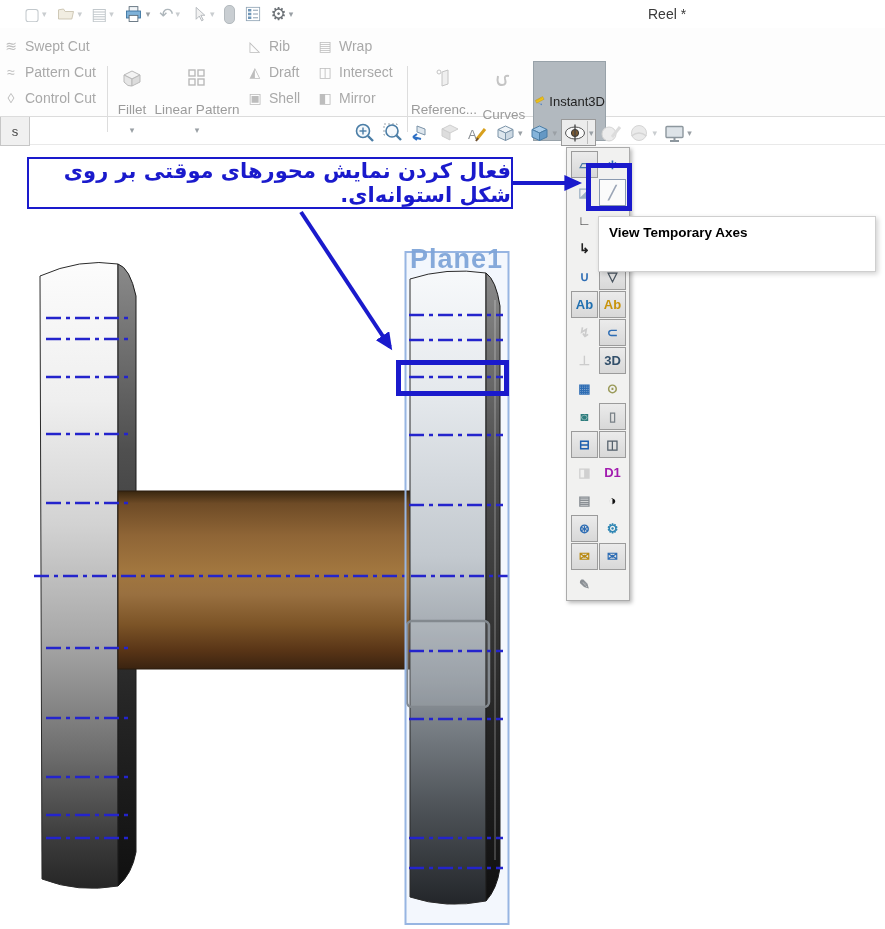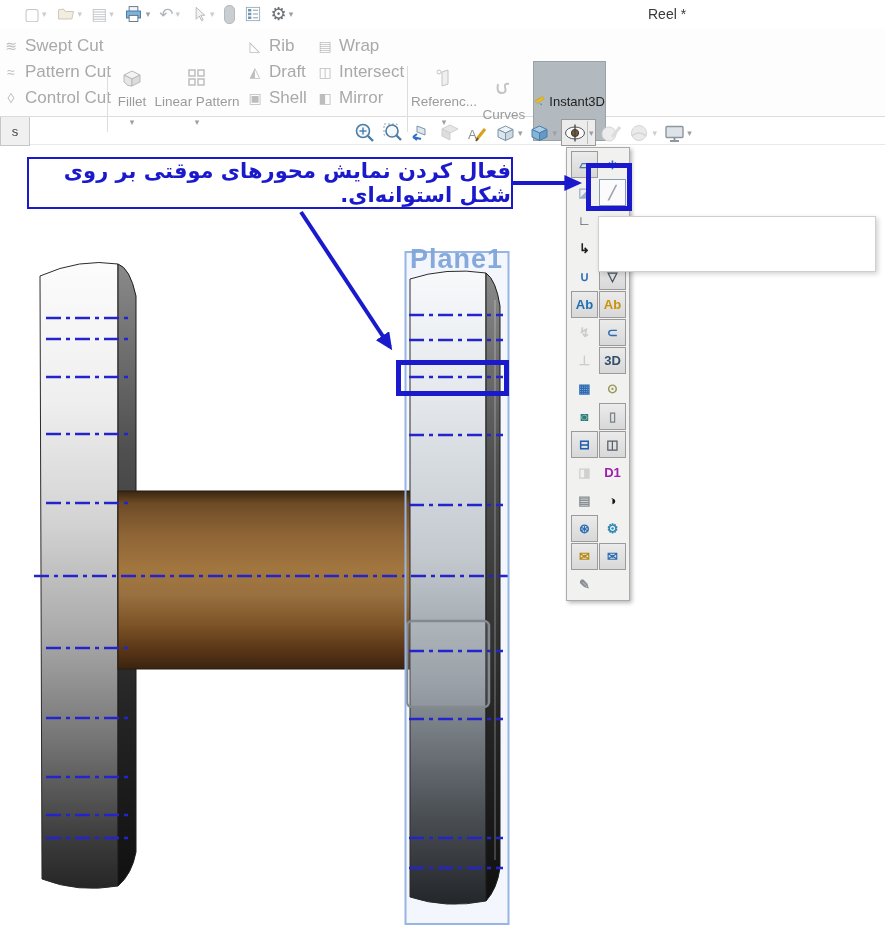--- a/index.html
+++ b/index.html
@@ -16,25 +16,25 @@
   .caret{font-size:9px;color:#9aa0a5;padding:0 1px;}
   .caret.dis{color:#c9cdd0;}
   .pill{width:9px;height:17px;border-radius:5px;background:#c9ced2;border:1px solid #b4babe;}
   .win-title{position:absolute;left:648px;top:6px;font-size:14px;color:#3a3a3a;z-index:10;}
 
   
   .ribbon{left:0;top:28px;width:885px;height:88px;background:#fdfdfd;border-bottom:1px solid #dcdcdc;z-index:10;}
   .rgroup{position:absolute;display:flex;flex-direction:column;justify-content:space-between;height:76px;top:6px;}
   .rrow{display:flex;align-items:center;gap:5px;height:24px;}
   .rglyph{font-size:14px;color:#bdbdbd;width:18px;text-align:center;}
-  .rlabel{font-size:17px;color:#a9a9a9;white-space:nowrap;}
+  .rlabel{font-size:14px;color:#a9a9a9;white-space:nowrap;}
   .vdiv{position:absolute;top:38px;width:1px;height:66px;background:#ddd;}
   .bigbtn{position:absolute;top:32px;height:80px;display:flex;flex-direction:column;align-items:center;justify-content:flex-start;}
   .bigbtn .bicon{height:30px;display:flex;align-items:flex-end;justify-content:center;}
-  .bigbtn .blabel{font-size:13.5px;color:#9b9b9b;margin-top:4px;white-space:nowrap;}
+  .bigbtn .blabel{font-size:13.5px;color:#9b9b9b;margin-top:12px;white-space:nowrap;}
   .bigbtn .bcaret{font-size:9px;color:#9aa0a5;margin-top:8px;}
   .instant3d{position:absolute;left:533px;top:33px;width:71px;height:78px;background:#b2b9bf;
              border:1px solid #98a2a9;display:flex;flex-direction:row;align-items:center;justify-content:center;gap:4px;}
   .instant3d .blabel{font-size:13px;color:#222;}
 
   
   .tabstub{left:0;top:117px;width:28px;height:28px;background:#f0f0f0;border:1px solid #c6c6c6;border-top:none;
            display:flex;align-items:center;justify-content:center;font-size:13px;color:#444;z-index:10;}
   .vp-line{left:28px;top:144px;width:857px;height:1px;background:#e9e9e9;z-index:5;}
 
@@ -565,20 +565,21 @@
       <div class="pcell pressed">
         <span class="pglyph" style="color: rgb(46, 109, 180);">✉</span>
       </div>
 
       <div class="pcell">
         <span class="pglyph" style="color: rgb(138, 143, 148);">✎</span>
       </div>
     </div>
 
   <div class="abs tooltip">
+    <div class="tt-title">View Temporary Axes</div>
   </div>
 
   <div class="abs persian-box">فعال کردن نمایش محورهای موقتی بر روی شکل استوانه‌ای.</div>
 
   <svg class="abs arrows" viewBox="0 0 885 929">
     <defs>
       <marker id="ah" markerUnits="strokeWidth" markerWidth="4.5" markerHeight="4" refX="3.4" refY="2" orient="auto">
         <path d="M0,0 L4.4,2 L0,4 Z" fill="#1a1acc"></path>
       </marker>
     </defs>

